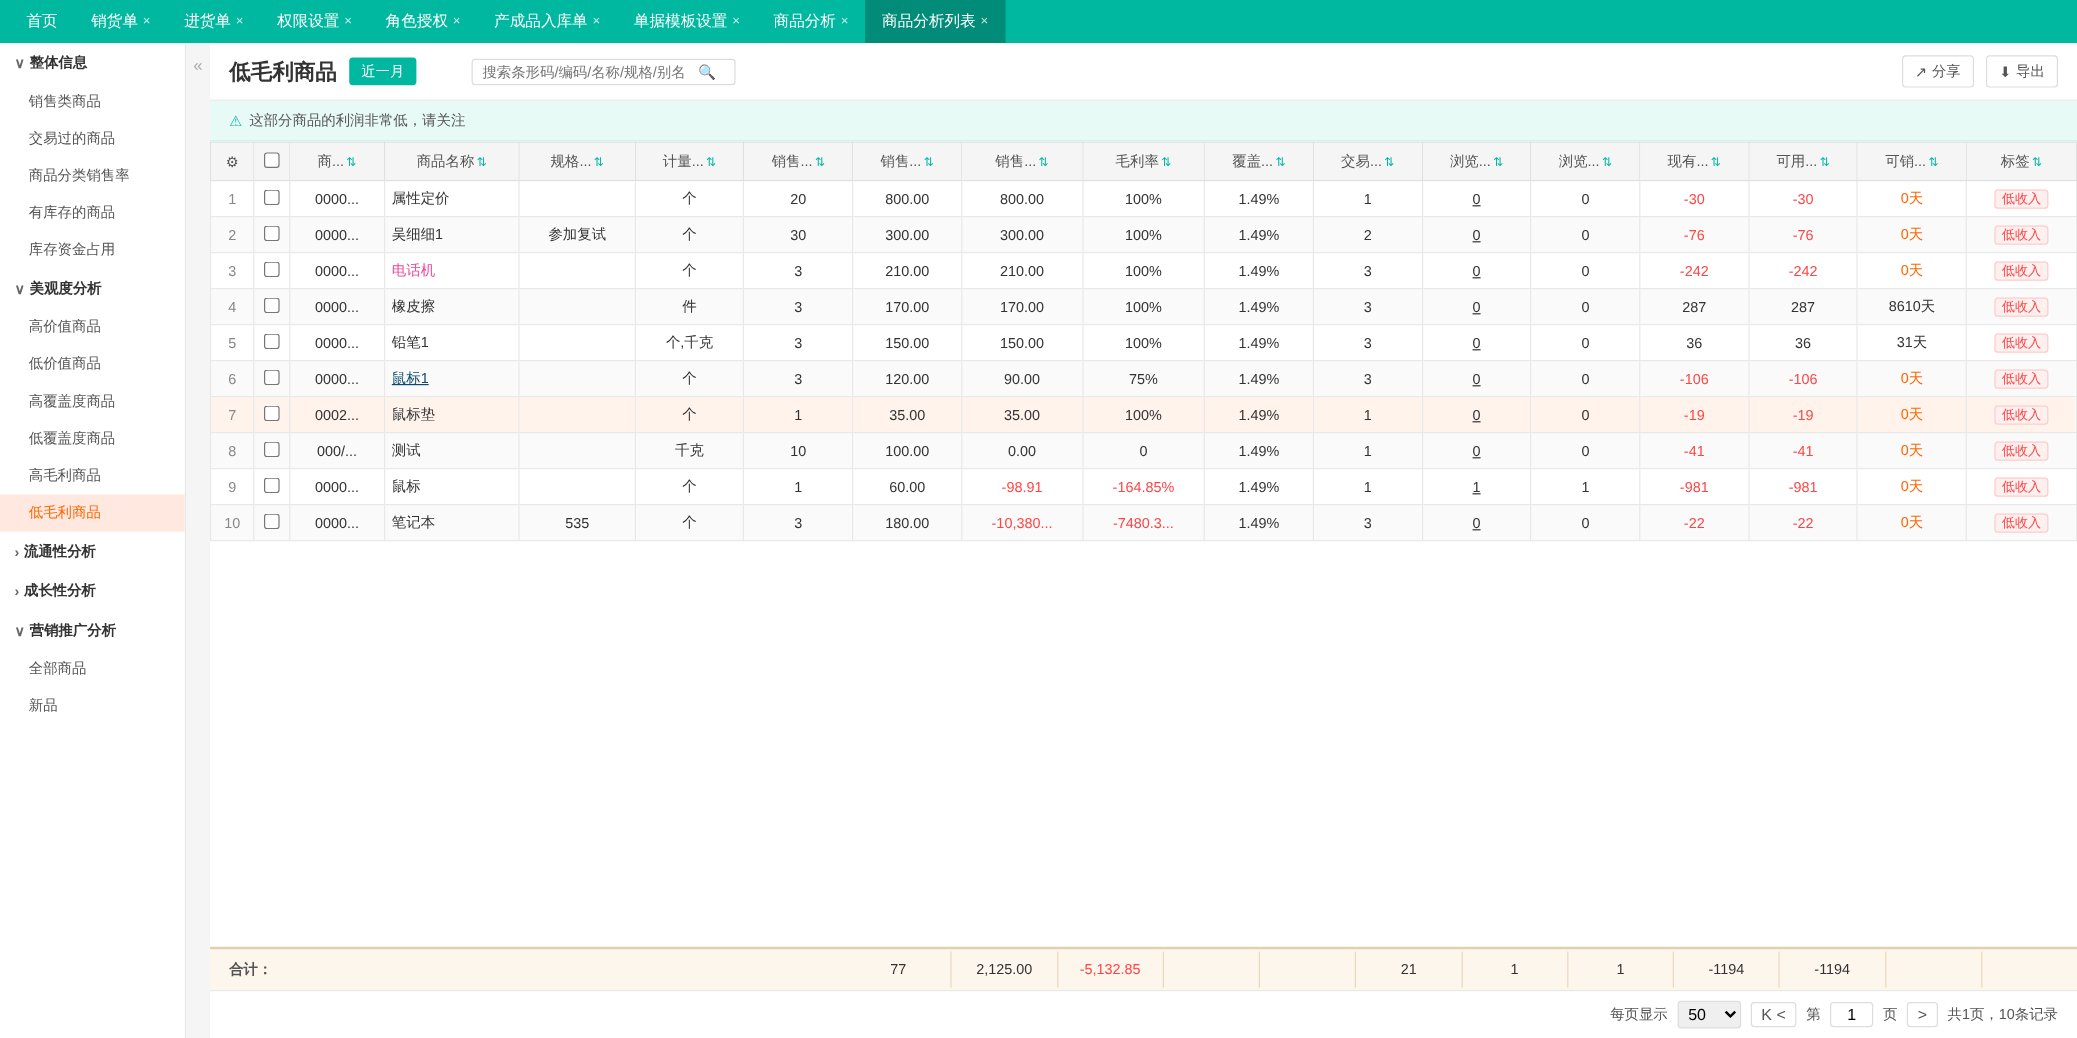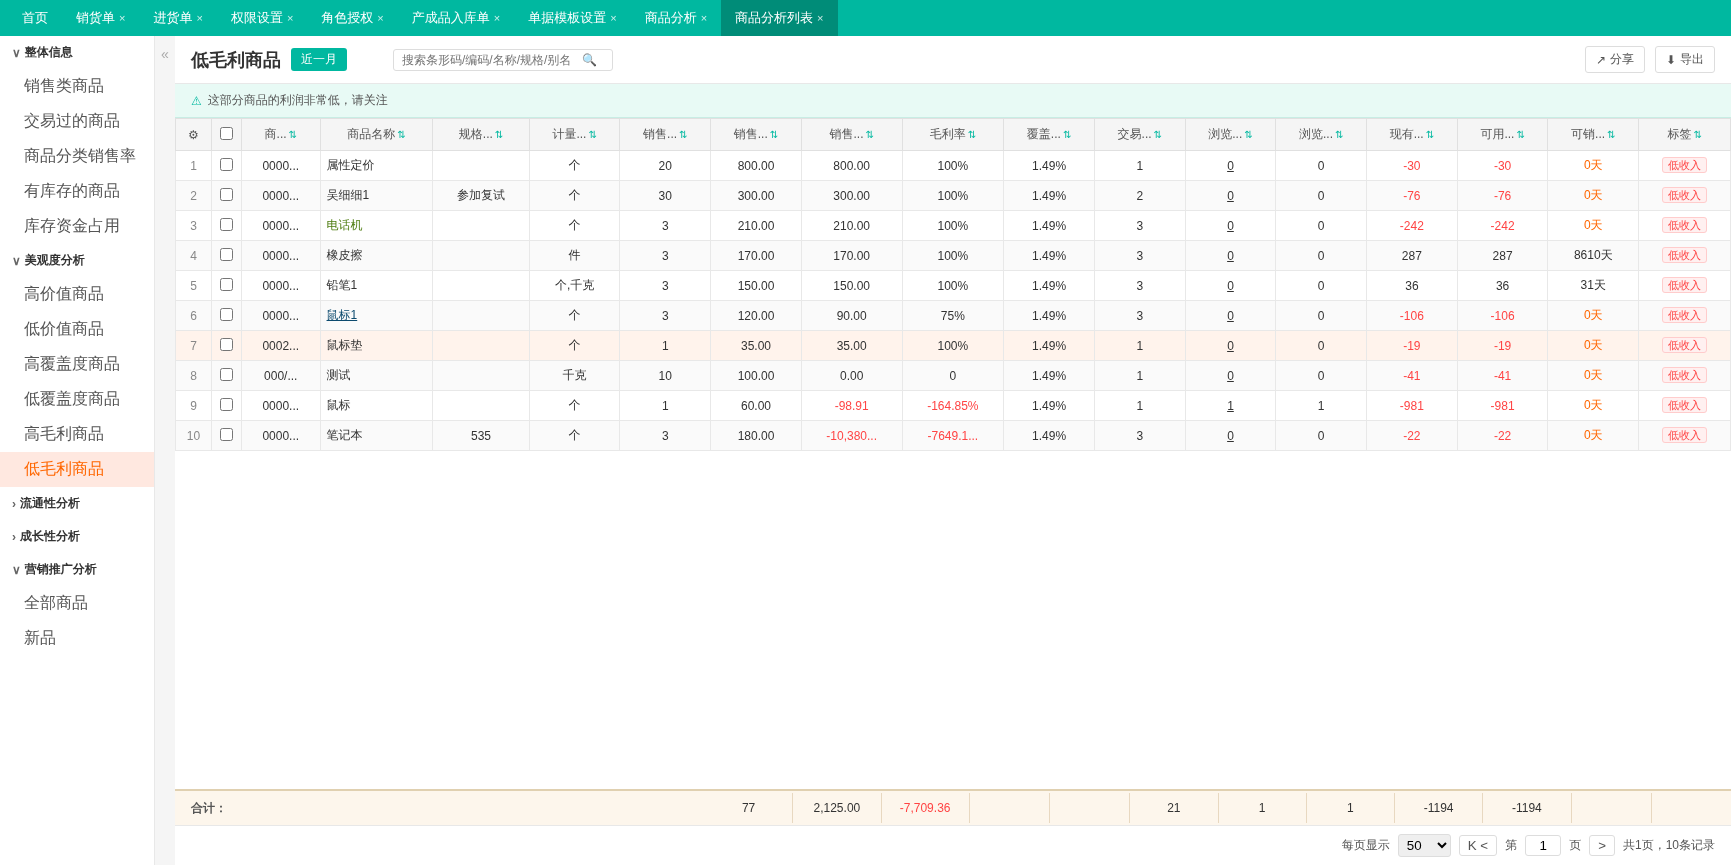--- a/index.html
+++ b/index.html
@@ -12,21 +12,21 @@
     .nav-item .close-x { margin-left: 4px; font-size: 11px; opacity: 0.8; }
 
     
     .layout { display: flex; height: calc(865px - 36px); }
 
     
     .sidebar { width: 155px; background: #fff; border-right: 1px solid #e8e8e8; overflow-y: auto; flex-shrink: 0; }
     .sidebar-group { }
     .sidebar-group-title { display: flex; align-items: center; padding: 8px 12px; color: #333; font-weight: bold; font-size: 12px; cursor: pointer; }
     .sidebar-group-title .arrow { margin-right: 4px; color: #666; }
-    .sidebar-item { padding: 7px 12px 7px 24px; color: #555; cursor: pointer; font-size: 16px; }
+    .sidebar-item { padding: 7px 12px 7px 24px; color: #555; cursor: pointer; font-size: 12px; }
     .sidebar-item.active { background: #ffe8e0; color: #ff6600; }
 
     
     .main { flex: 1; display: flex; flex-direction: column; overflow: hidden; background: #f5f5f5; }
 
     
     .page-header { display: flex; align-items: center; padding: 10px 16px; background: #fff; border-bottom: 1px solid #e8e8e8; gap: 10px; }
     .page-title { font-size: 18px; font-weight: bold; color: #333; }
     .filter-btn { background: #00b8a0; color: #fff; border: none; border-radius: 3px; padding: 3px 10px; font-size: 12px; cursor: pointer; }
     .search-box { display: flex; align-items: center; border: 1px solid #ddd; border-radius: 3px; padding: 3px 8px; background: #fff; width: 220px; margin-left: 36px; }
@@ -211,21 +211,21 @@
     <td>0</td>
     <td class="val-red">-76</td>
     <td class="val-red">-76</td>
     <td class="val-orange">0天</td>
     <td><span class="tag-red">低收入</span></td>
   </tr>
             <tr>
     <td class="row-num">3</td>
     <td class="checkbox-cell"><input type="checkbox" style=""></td>
     <td>0000...</td>
-    <td class="td-left" style="cursor:pointer; color:#4d7c0f;">电话机</td>
+    <td class="td-left" style="cursor:pointer; color:#ec4899;">电话机</td>
     <td></td>
     <td>个</td>
     <td>3</td>
     <td>210.00</td>
     <td class="">210.00</td>
     <td class="">100%</td>
     <td>1.49%</td>
     <td>3</td>
     <td class="underline-link">0</td>
     <td>0</td>
@@ -357,41 +357,41 @@
             <tr>
     <td class="row-num">10</td>
     <td class="checkbox-cell"><input type="checkbox" style=""></td>
     <td>0000...</td>
     <td class="td-left" style="cursor:pointer; color:#333;">笔记本</td>
     <td>535</td>
     <td>个</td>
     <td>3</td>
     <td>180.00</td>
     <td class="val-red">-10,380...</td>
-    <td class="val-red">-7649.1...</td>
+    <td class="val-red">-7480.3...</td>
     <td>1.49%</td>
     <td>3</td>
     <td class="underline-link">0</td>
     <td>0</td>
     <td class="val-red">-22</td>
     <td class="val-red">-22</td>
     <td class="val-orange">0天</td>
     <td><span class="tag-red">低收入</span></td>
   </tr>
           </tbody>
       </table>
     </div>
 
     <div class="footer-bar">
       <div class="footer-label">合计：</div>
       <div style="display:flex; flex:1; font-size:12px;">
         <div style="flex:0 0 430px;"></div>
         <div style="flex:1; text-align:center; padding:8px 4px; border-right:1px solid #e8d8c0;">77</div>
         <div style="flex:1; text-align:center; padding:8px 4px; border-right:1px solid #e8d8c0;">2,125.00</div>
-        <div style="flex:1; text-align:center; padding:8px 4px; border-right:1px solid #e8d8c0; color:#ff4444;">-7,709.36</div>
+        <div style="flex:1; text-align:center; padding:8px 4px; border-right:1px solid #e8d8c0; color:#ff4444;">-5,132.85</div>
         <div style="flex:1; border-right:1px solid #e8d8c0;"></div>
         <div style="flex:1; border-right:1px solid #e8d8c0;"></div>
         <div style="flex:1; text-align:center; padding:8px 4px; border-right:1px solid #e8d8c0;">21</div>
         <div style="flex:1; text-align:center; padding:8px 4px; border-right:1px solid #e8d8c0;">1</div>
         <div style="flex:1; text-align:center; padding:8px 4px; border-right:1px solid #e8d8c0;">1</div>
         <div style="flex:1; text-align:center; padding:8px 4px; border-right:1px solid #e8d8c0;">-1194</div>
         <div style="flex:1; text-align:center; padding:8px 4px; border-right:1px solid #e8d8c0;">-1194</div>
         <div style="flex:1; border-right:1px solid #e8d8c0;"></div>
         <div style="flex:1;"></div>
       </div>

